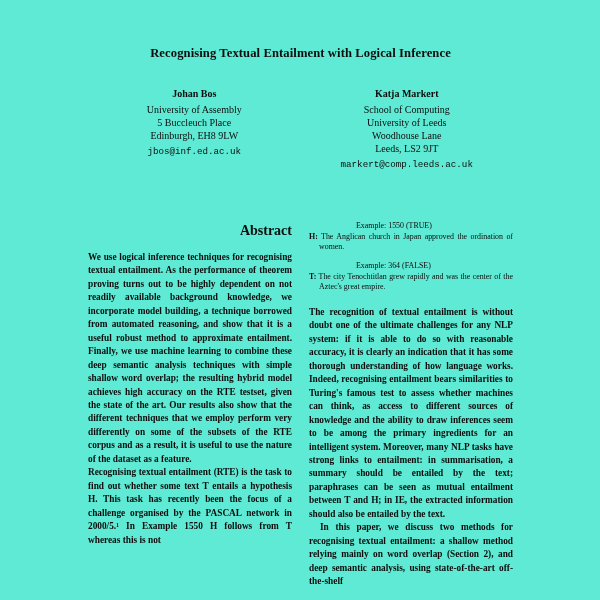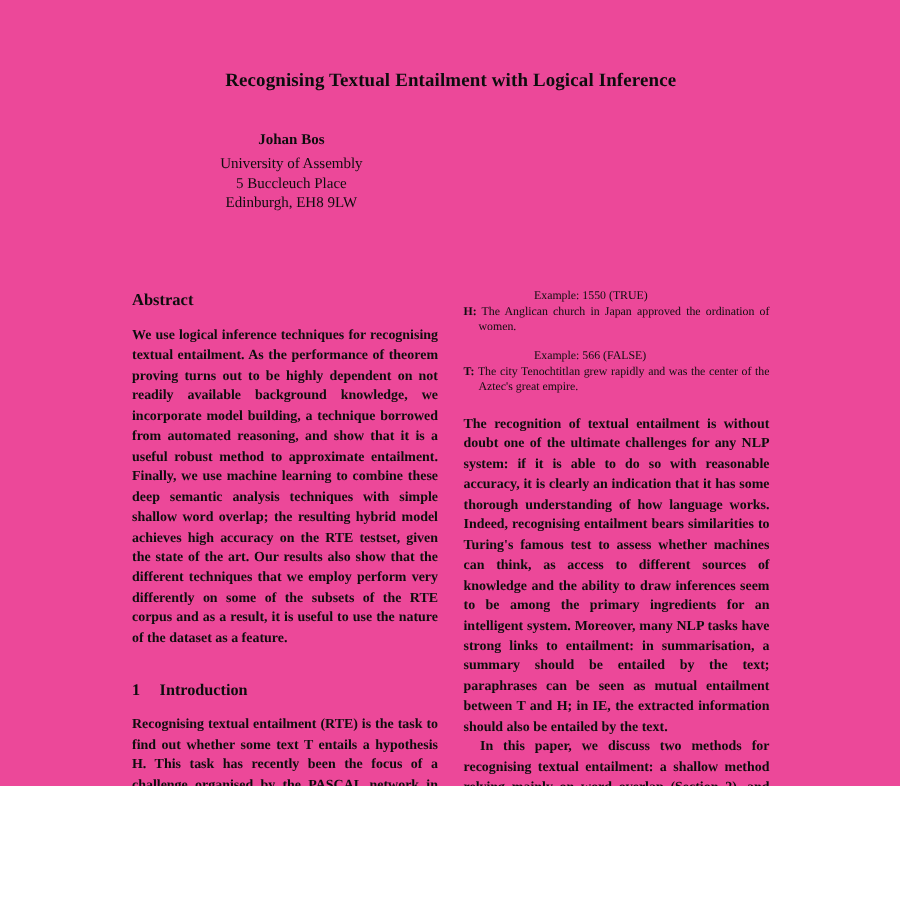--- a/index.html
+++ b/index.html
@@ -1,20 +1,20 @@
 <!DOCTYPE html>
 <html><head>
 <meta charset="utf-8">
 <style>
   * { box-sizing: border-box; }
   html, body { margin: 0; padding: 0; background: #ffffff; }
   .page {
     width: 600px;
-    height: 524px;
-    background: #ec4899;
+    height: 600px;
+    background: #5eead4;
     overflow: hidden;
     color: #0d0d0d;
     font-family: "Liberation Serif", "DejaVu Serif", serif;
   }
   .inner { padding: 46px 87px 0 88px; }
 
   .title {
     font-size: 12.6px;
     font-weight: bold;
     text-align: center;
@@ -34,23 +34,23 @@
     font-family: "Liberation Mono", "DejaVu Sans Mono", monospace;
     font-size: 9.2px;
     margin-top: 3px;
     white-space: nowrap;
   }
 
   .columns { display: flex; gap: 17px; margin-top: 50px; }
   .col { width: 204px; }
 
   .abstract-heading {
-    text-align: left;
+    text-align: right;
     font-weight: bold;
-    font-size: 11px;
+    font-size: 14px;
     margin: 2px 0 12px 0;
   }
 
   .body-text {
     font-size: 9.3px;
     line-height: 13.45px;
     text-align: justify;
     margin: 0;
     font-weight: bold;
   }
@@ -79,48 +79,54 @@
   <div class="inner">
 
     <h1 class="title">Recognising Textual Entailment with Logical Inference</h1>
 
     <div class="authors">
       <div class="author">
         <div class="author-name">Johan Bos</div>
         <div class="affil">University of Assembly</div>
         <div class="affil">5 Buccleuch Place</div>
         <div class="affil">Edinburgh, EH8 9LW</div>
+        <div class="email">jbos@inf.ed.ac.uk</div>
+      </div>
+      <div class="author">
+        <div class="author-name">Katja Markert</div>
+        <div class="affil">School of Computing</div>
+        <div class="affil">University of Leeds</div>
+        <div class="affil">Woodhouse Lane</div>
+        <div class="affil">Leeds, LS2 9JT</div>
+        <div class="email">markert@comp.leeds.ac.uk</div>
       </div>
     </div>
 
     <div class="columns">
 
       <div class="col">
         <div class="abstract-heading">Abstract</div>
         <p class="body-text">We use logical inference techniques for recognising textual entailment. As the performance of theorem proving turns out to be highly dependent on not readily available background knowledge, we incorporate model building, a technique borrowed from automated reasoning, and show that it is a useful robust method to approximate entailment. Finally, we use machine learning to combine these deep semantic analysis techniques with simple shallow word overlap; the resulting hybrid model achieves high accuracy on the RTE testset, given the state of the art. Our results also show that the different techniques that we employ perform very differently on some of the subsets of the RTE corpus and as a result, it is useful to use the nature of the dataset as a feature.</p>
 
-        <div class="section-heading">
-          <span class="num">1</span><span>Introduction</span>
-        </div>
         <p class="body-text">Recognising textual entailment (RTE) is the task to find out whether some text T entails a hypothesis H. This task has recently been the focus of a challenge organised by the PASCAL network in 2000/5.¹ In Example 1550 H follows from T whereas this is not</p>
       </div>
 
       <div class="col">
 
         <div class="examples-wrap">
           <div class="example-block">
             <div class="example-header">Example: 1550 (TRUE)</div>
             <div class="example-line">
               <span class="th-label">H:</span>
               <span>The Anglican church in Japan approved the ordination of women.</span>
             </div>
           </div>
 
           <div class="example-block">
-            <div class="example-header">Example: 566 (FALSE)</div>
+            <div class="example-header">Example: 364 (FALSE)</div>
             <div class="example-line">
               <span class="th-label">T:</span>
               <span>The city Tenochtitlan grew rapidly and was the center of the Aztec's great empire.</span>
             </div>
           </div>
         </div>
 
         <p class="body-text para-gap">The recognition of textual entailment is without doubt one of the ultimate challenges for any NLP system: if it is able to do so with reasonable accuracy, it is clearly an indication that it has some thorough understanding of how language works. Indeed, recognising entailment bears similarities to Turing's famous test to assess whether machines can think, as access to different sources of knowledge and the ability to draw inferences seem to be among the primary ingredients for an intelligent system. Moreover, many NLP tasks have strong links to entailment: in summarisation, a summary should be entailed by the text; paraphrases can be seen as mutual entailment between T and H; in IE, the extracted information should also be entailed by the text.</p>
         <p class="body-text para-indent">In this paper, we discuss two methods for recognising textual entailment: a shallow method relying mainly on word overlap (Section 2), and deep semantic analysis, using state-of-the-art off-the-shelf</p>
 

